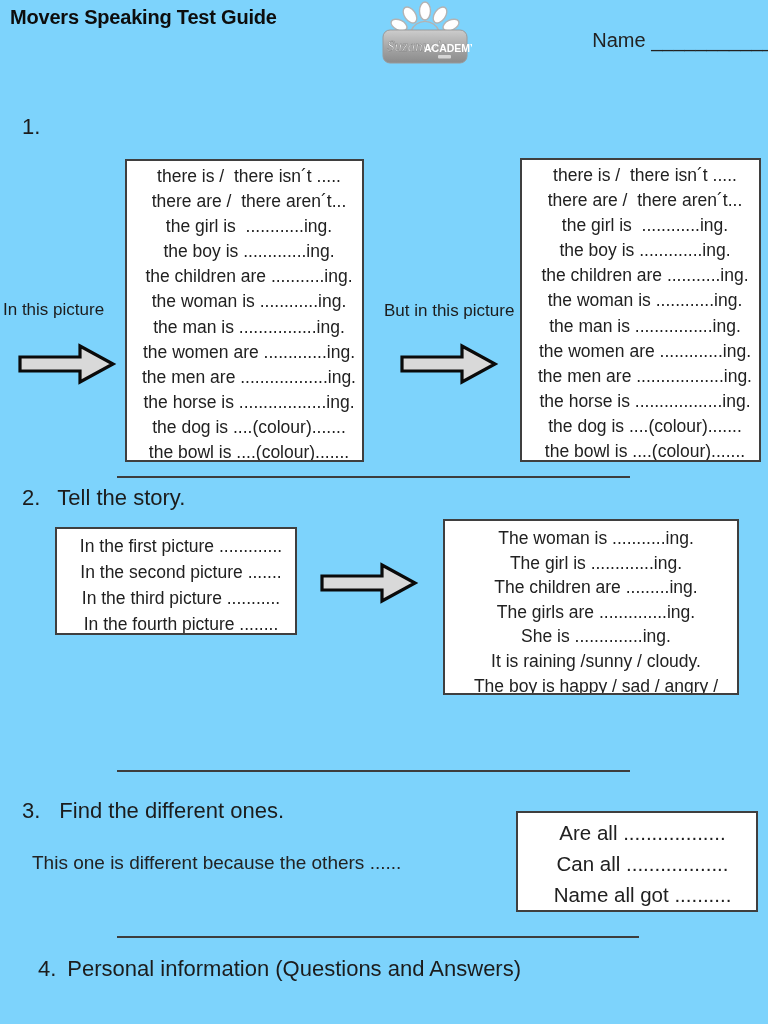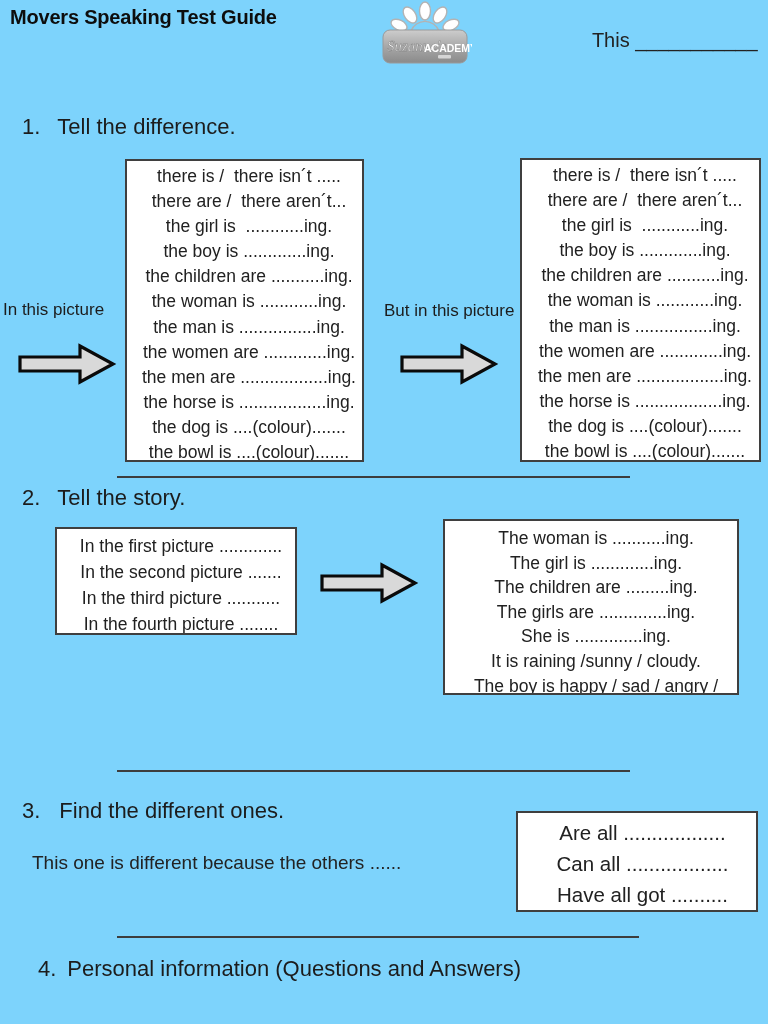--- a/index.html
+++ b/index.html
@@ -74,26 +74,25 @@
       </g>
 
       <rect x="5" y="29" width="84" height="33" rx="7" fill="url(#lg)" stroke="#9a9a9a"></rect>
       <text x="9" y="50" font-family="Liberation Serif, serif" font-style="italic" font-size="15" fill="#f2f2f2" stroke="#777777" stroke-width="0.4">Suzanne's</text>
       <text x="46" y="51" font-family="Liberation Sans, sans-serif" font-weight="bold" font-size="10.5" fill="#ffffff">ACADEMY</text>
       <rect x="60" y="54" width="13" height="3.5" rx="1" fill="#d6d6d6"></rect>
     </svg>
   </div>
 
   <div class="abs name-row" style="left:570px;top:6px;">
-    <span>This </span><span class="name-line">___________</span>
+    <span>Name </span><span class="name-line">___________</span>
   </div>
 
   <div class="abs sec-heading" style="left:22px;top:114px;">
     <span class="sec-num" style="margin-right:17px;">1.</span>
-    <span>Tell the difference.</span>
   </div>
 
   <div class="abs box s1-box" style="left:125px;top:159px;width:239px;height:303px;">
       <div class="box-line">there is /  there isn´t .....</div>
       <div class="box-line">there are /  there aren´t...</div>
       <div class="box-line">the girl is  ............ing.</div>
       <div class="box-line">the boy is .............ing.</div>
       <div class="box-line">the children are ...........ing.</div>
       <div class="box-line">the woman is ............ing.</div>
       <div class="box-line">the man is ................ing.</div>
@@ -171,21 +170,21 @@
   <div class="abs sec-heading" style="left:22px;top:798px;">
     <span class="sec-num" style="margin-right:19px;">3.</span>
     <span>Find the different ones.</span>
   </div>
 
   <div class="abs subtext" style="left:32px;top:852px;">This one is different because the others ......</div>
 
   <div class="abs box s3-box" style="left:473px;top:811px;width:242px;height:101px;">
       <div class="box-line">Are all ..................</div>
       <div class="box-line">Can all ..................</div>
-      <div class="box-line">Have all got ..........</div>
+      <div class="box-line">Name all got ..........</div>
     </div>
 
   <div class="abs divider" style="left:117px;top:936px;width:522px;"></div>
 
   <div class="abs sec-heading" style="left:38px;top:956px;">
     <span class="sec-num" style="margin-right:11px;">4.</span>
     <span>Personal information (Questions and Answers)</span>
   </div>
 
 </div>

